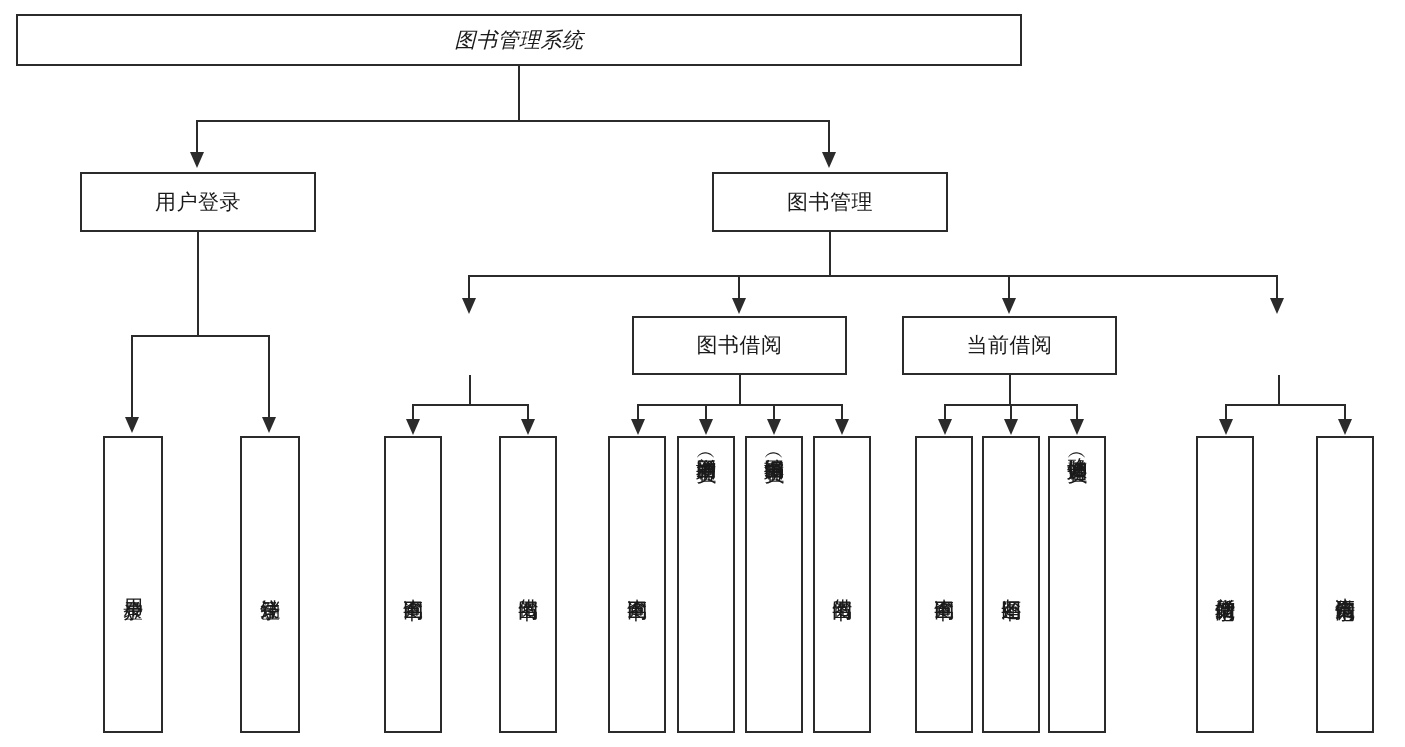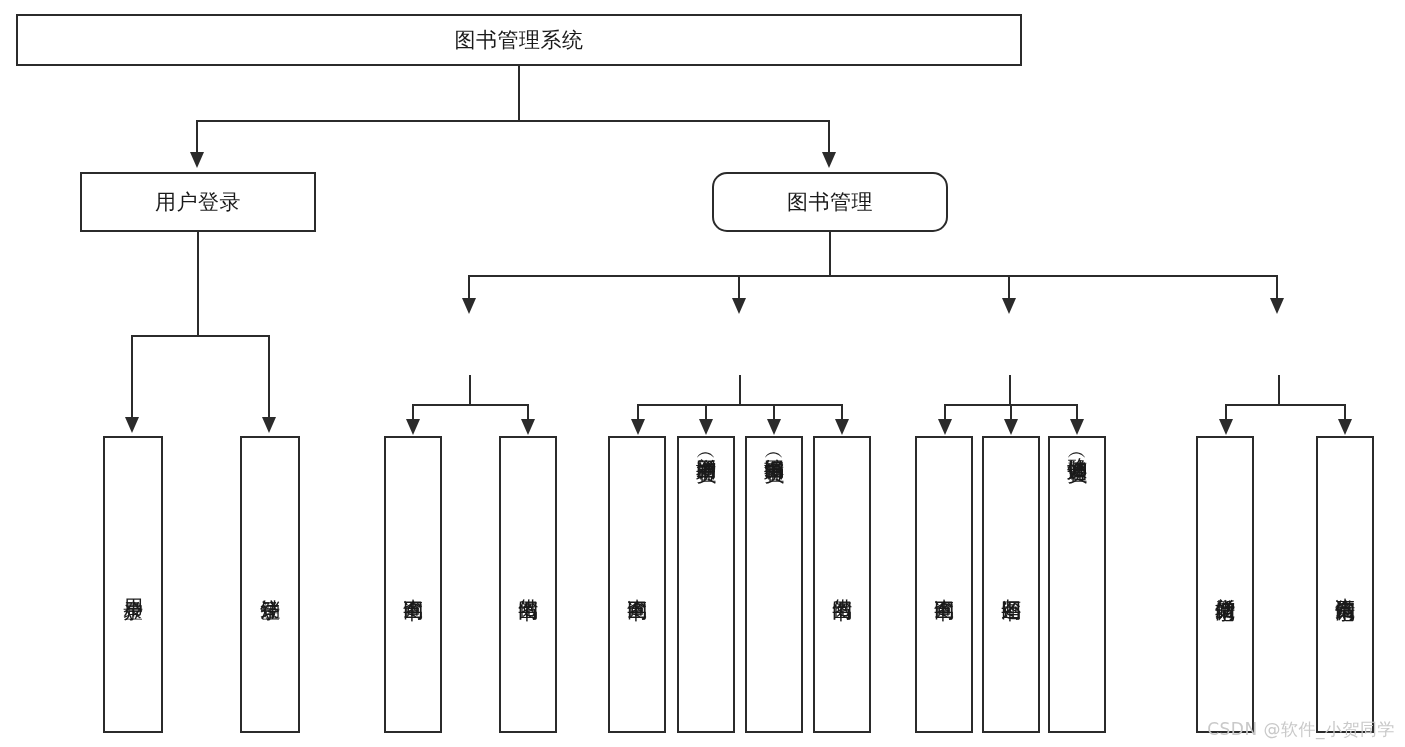--- a/index.html
+++ b/index.html
@@ -24,20 +24,21 @@
     box-sizing: border-box;
     border: 2px solid #2b2b2b;
     background: #ffffff;
     display: flex;
     align-items: center;
     justify-content: center;
     color: #1a1a1a;
   }
   .node.root {
     border-width: 2px;
+    font-style: italic;
   }
   .node-label {
     font-size: 21px;
     line-height: 1.15;
     letter-spacing: 0.5px;
     white-space: nowrap;
     color: #1a1a1a;
   }
   
   .leaf {
@@ -105,21 +106,21 @@
   <div class="conn-h" style="left:196px; top:120px; width:634px; height:2px;"></div>
   <div class="conn-v" style="left:196px; top:120px; width:2px; height:33px;"></div>
   <div class="arrow" style="left:190px; top:152px;"></div>
   <div class="conn-v" style="left:828px; top:120px; width:2px; height:33px;"></div>
   <div class="arrow" style="left:822px; top:152px;"></div>
 
   <div class="node" style="left:80px; top:172px; width:236px; height:60px;">
     <span class="node-label">用户登录</span>
   </div>
 
-  <div class="node" style="left:712px; top:172px; width:236px; height:60px;border-radius:15px;">
+  <div class="node" style="left:712px; top:172px; width:236px; height:60px;">
     <span class="node-label">图书管理</span>
   </div>
 
   <div class="conn-v" style="left:197px; top:232px; width:2px; height:104px;"></div>
   <div class="conn-h" style="left:131px; top:335px; width:138px; height:2px;"></div>
   <div class="conn-v" style="left:131px; top:335px; width:2px; height:83px;"></div>
   <div class="arrow" style="left:125px; top:417px;"></div>
   <div class="conn-v" style="left:268px; top:335px; width:2px; height:83px;"></div>
   <div class="arrow" style="left:262px; top:417px;"></div>
 
@@ -127,20 +128,26 @@
   <div class="conn-h" style="left:468px; top:275px; width:810px; height:2px;"></div>
   <div class="conn-v" style="left:468px; top:275px; width:2px; height:24px;"></div>
   <div class="arrow" style="left:462px; top:298px;"></div>
   <div class="conn-v" style="left:738px; top:275px; width:2px; height:24px;"></div>
   <div class="arrow" style="left:732px; top:298px;"></div>
   <div class="conn-v" style="left:1008px; top:275px; width:2px; height:24px;"></div>
   <div class="arrow" style="left:1002px; top:298px;"></div>
   <div class="conn-v" style="left:1276px; top:275px; width:2px; height:24px;"></div>
   <div class="arrow" style="left:1270px; top:298px;"></div>
 
+  <div class="node" style="left:632px; top:316px; width:215px; height:59px;">
+    <span class="node-label">图书借阅</span>
+  </div>
+  <div class="node" style="left:902px; top:316px; width:215px; height:59px;">
+    <span class="node-label">当前借阅</span>
+  </div>
 
   <div class="conn-v" style="left:469px; top:375px; width:2px; height:30px;"></div>
   <div class="conn-h" style="left:412px; top:404px; width:116px; height:2px;"></div>
   <div class="conn-v" style="left:412px; top:404px; width:2px; height:16px;"></div>
   <div class="arrow" style="left:406px; top:419px;"></div>
   <div class="conn-v" style="left:527px; top:404px; width:2px; height:16px;"></div>
   <div class="arrow" style="left:521px; top:419px;"></div>
 
   <div class="conn-v" style="left:739px; top:375px; width:2px; height:30px;"></div>
   <div class="conn-h" style="left:637px; top:404px; width:205px; height:2px;"></div>
@@ -206,15 +213,14 @@
     <span class="leaf-label">确认归还（管理员）</span>
   </div>
 
   <div class="leaf center" style="left:1196px; top:436px; width:58px; height:297px;">
     <span class="leaf-label">新增借阅记录</span>
   </div>
   <div class="leaf center" style="left:1316px; top:436px; width:58px; height:297px;">
     <span class="leaf-label">查询借阅记录</span>
   </div>
 
-  <div id="watermark">CSDN @软件_小贺同学</div>
 
 </div>
 
 </body></html>

